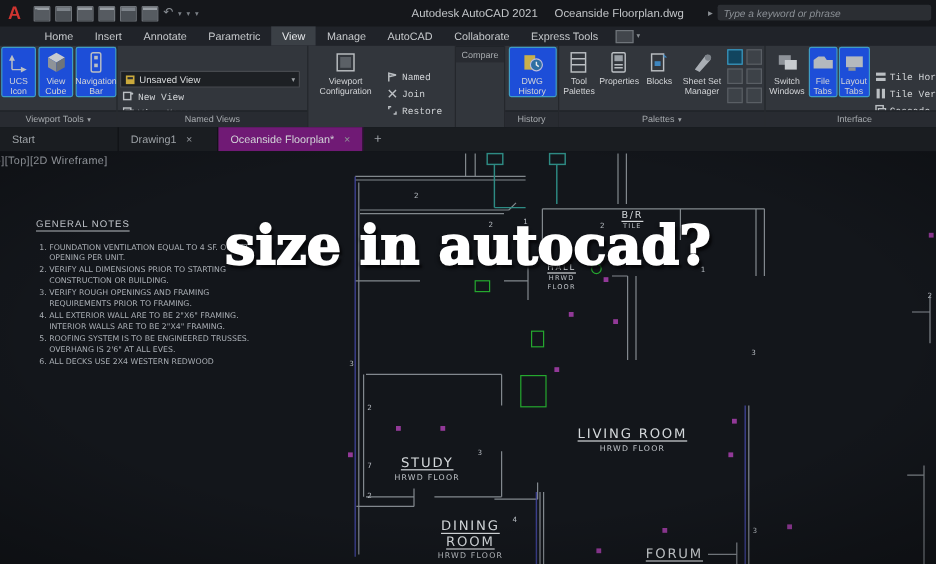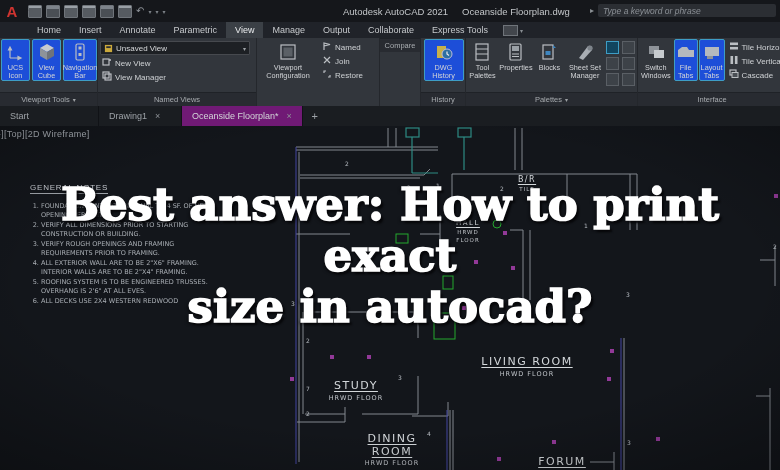--- a/index.html
+++ b/index.html
@@ -37,25 +37,25 @@
   .ribbon{position:absolute;left:0;top:38px;width:780px;height:68px;background:#32363c;display:flex;overflow:hidden;}
   .panel{display:flex;flex-direction:column;border-right:1px solid #24272c;flex:none;}
   .panel-content{height:54px;display:flex;align-items:flex-start;}
   .panel-label{height:13px;background:#282b31;border-top:1px solid #1f2227;display:flex;align-items:center;
                justify-content:center;gap:3px;font-size:7.5px;color:#a7abaf;white-space:nowrap;overflow:hidden;}
   .panel-label .caret{font-size:6px;color:#9da1a5;}
   .bigbtn{width:30px;display:flex;flex-direction:column;align-items:center;padding:2px 1px 0;margin:1px 0 0 1px;
           font-size:7.3px;line-height:8px;text-align:center;color:#d2d4d7;border:1px solid transparent;border-radius:2px;}
   .bigbtn svg{width:20px;height:20px;flex:none;}
   .bigbtn.active{background:#1d4ed8;border-color:#3e9dc5;}
-  .col{display:flex;flex-direction:column;justify-content:flex-start;padding:3px 2px;gap:2px;}
+  .col{display:flex;flex-direction:column;justify-content:flex-start;padding:3px 2px;gap:2px;margin-top:18px;}
   .dropdown{display:flex;align-items:center;gap:3px;background:#1d2024;border:1px solid #46494e;height:12px;
             font-size:8px;color:#d6d8da;padding:0 3px;width:142px;border-radius:1px;}
   .dropdown .dcaret{margin-left:auto;font-size:6px;color:#9da1a5;}
-  .menu-item{display:flex;align-items:center;gap:3px;font-size:8px;color:#cfd2d5;height:12px;padding:0 2px;white-space:nowrap;}
+  .menu-item{display:flex;align-items:center;gap:3px;font-size:8px;color:#cfd2d5;height:12px;padding:0 2px;white-space:nowrap;font-family:Liberation Mono, monospace;}
   .menu-item svg{width:10px;height:10px;flex:none;}
   .micro-grid{display:grid;grid-template-columns:13px 13px;grid-auto-rows:13px;gap:3px;padding:3px 2px;}
   .micro{border:1px solid #5a5f65;background:#3d4248;}
   .micro.active{border-color:#3e9dc5;background:#11455f;}
 
   
   .filetabs{position:absolute;left:0;top:106px;width:780px;height:20px;background:#1a1d21;display:flex;align-items:stretch;}
   .ftab{display:flex;align-items:center;padding:0 10px;font-size:9px;color:#9da2a7;border-right:1px solid #101216;gap:8px;white-space:nowrap;}
   .ftab.active{background:#701a75;color:#d2d5d8;}
   .ftab-close{color:#8e9297;font-size:9px;}
@@ -120,21 +120,21 @@
   </div>
 
   <div class="tabrow">
     <div id="ribbon-tabs">
         <div class="rtab">Home</div>
         <div class="rtab">Insert</div>
         <div class="rtab">Annotate</div>
         <div class="rtab">Parametric</div>
         <div class="rtab active">View</div>
         <div class="rtab">Manage</div>
-        <div class="rtab">Output</div>
+        <div class="rtab">AutoCAD</div>
         <div class="rtab">Collaborate</div>
         <div class="rtab">Express Tools</div>
       </div>
     <div class="ribbon-min">
       <span class="box"></span>
       <span class="c">▾</span>
     </div>
   </div>
 
   <div class="ribbon">
@@ -517,18 +517,17 @@
         <span class="mark" style="left: 607px; top: 251px;"></span>
         <span class="mark" style="left: 656px; top: 311px;"></span>
         <span class="mark" style="left: 503px; top: 105px;"></span>
         <span class="mark" style="left: 774px; top: 68px;"></span>
         <span class="mark" style="left: 497px; top: 331px;"></span>
       </div>
 
     <div class="vignette"></div>
 
     <div class="overlay">
-      <div>Best answer: How to print exact</div>
       <div>size in autocad?</div>
     </div>
   </div>
 
 </div>
 
 </body></html>

